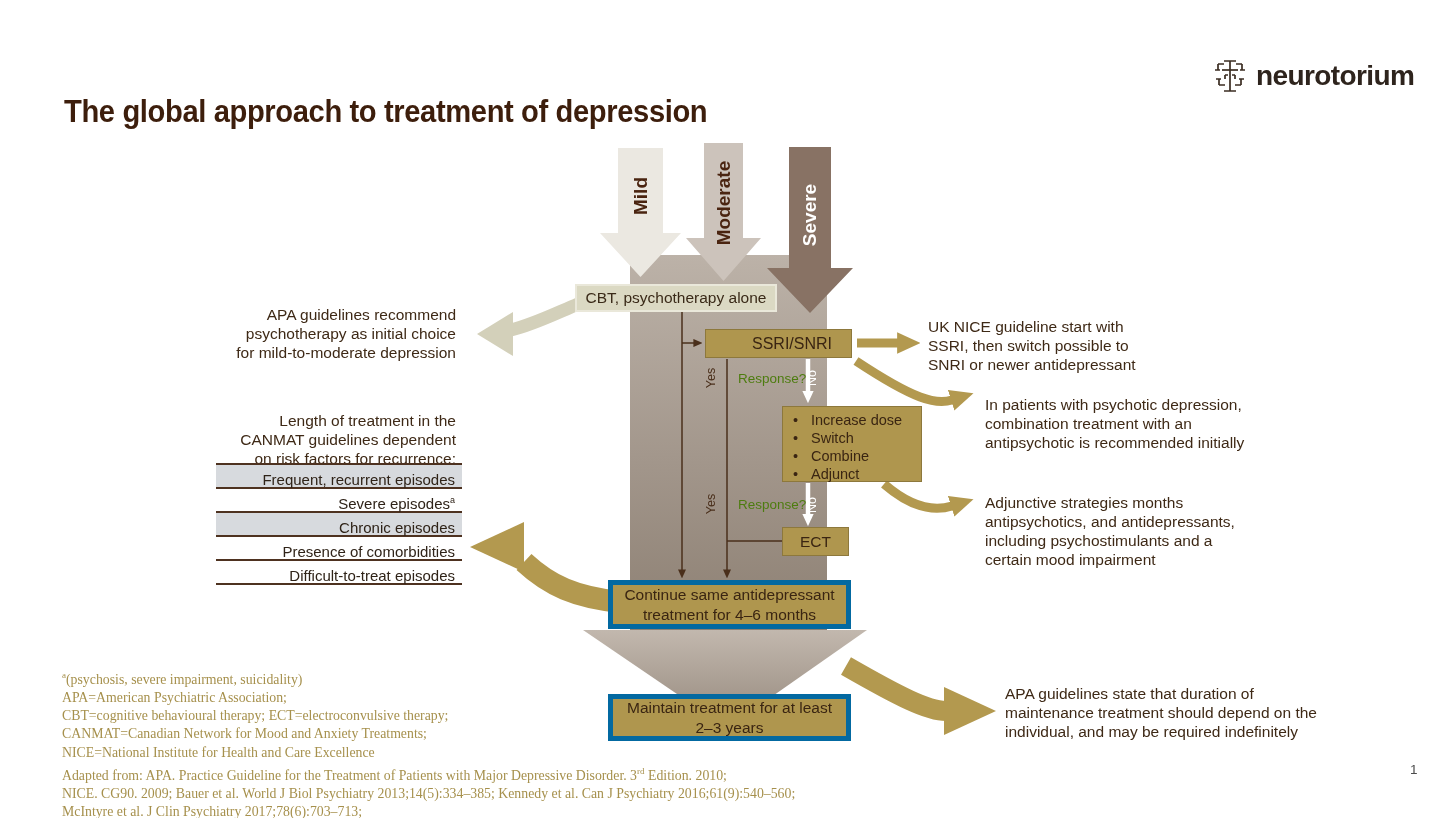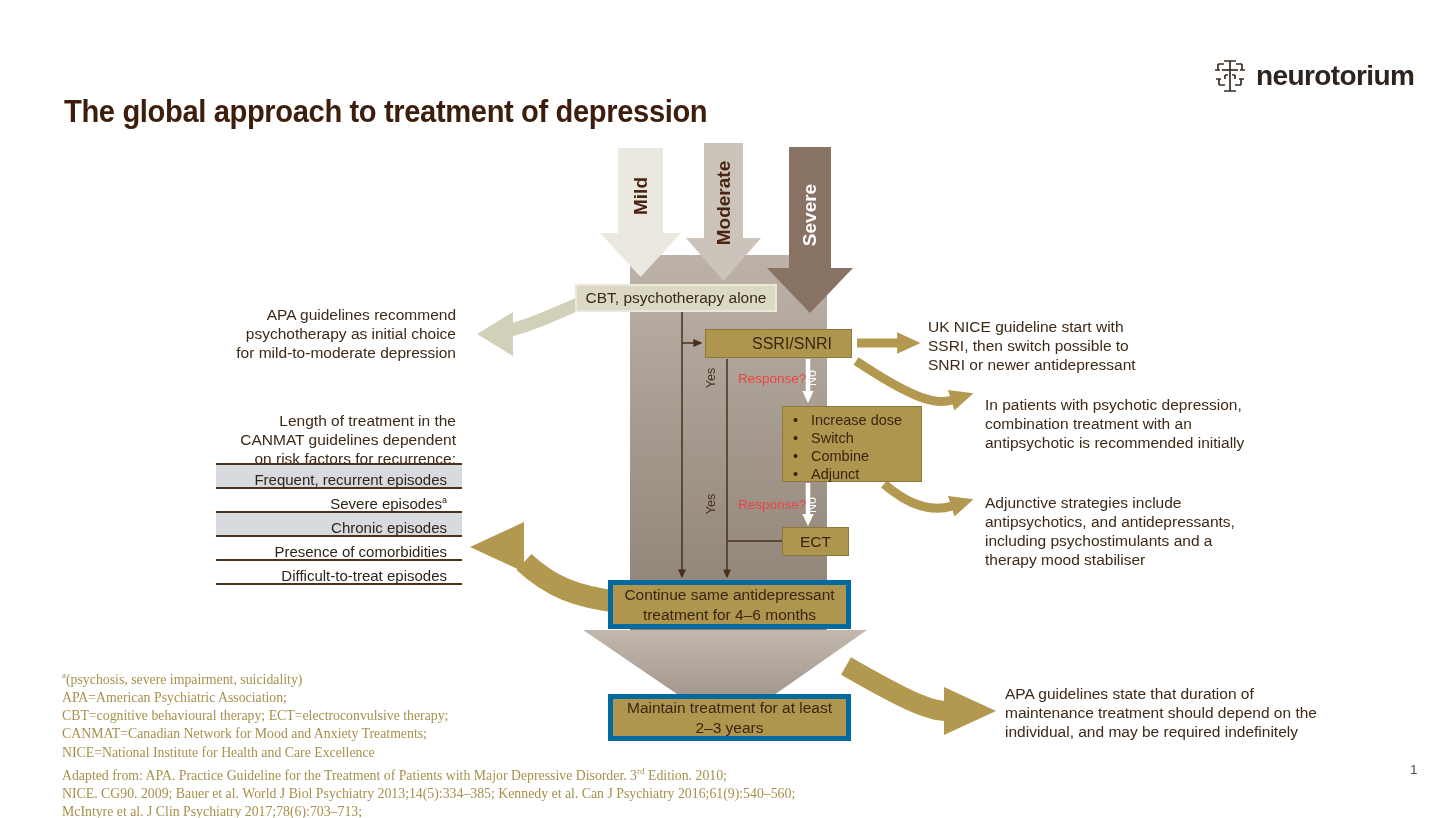--- a/index.html
+++ b/index.html
@@ -50,30 +50,30 @@
   .opt-row .bullet { display:inline-block; width:18px; }
   .box-ect { left:782px; top:527px; width:67px; height:29px; font-size:15.5px; }
   .box-wide { left:608px; top:580px; width:243px; height:49px; font-size:15.5px;
               line-height:20px; background:#AF964E; border:5px solid #0369a1; flex-direction:column; }
   .box-maintain { top:652px; height:47px;margin-top:42px; }
 
   
   .vlabel { position:absolute; white-space:nowrap; transform:translate(-50%,-50%) rotate(-90deg);
             font-size:12.5px; color:#4A2F1B; }
   .vlabel.white { color:#ffffff; }
-  .hlabel { position:absolute; font-size:13.5px; color:#ef4444; white-space:nowrap; }
+  .hlabel { position:absolute; font-size:13.5px; color:#4d7c0f; white-space:nowrap; }
 
   
   .note { position:absolute; font-size:15.5px; color:#3E2916; line-height:19px; }
   .note.right { text-align:right; }
   .note-apa { left:190px; top:305px; width:266px; }
   .note-canmat { left:190px; top:411px; width:266px; }
 
   .risk-table { position:absolute; left:216px; top:463px; width:246px; border-top:2px solid #4E3220; }
-  .risk-row { height:24px; line-height:22px; text-align:right; padding-right:15px; font-size:15px;
+  .risk-row { height:24px; line-height:22px; text-align:right; padding-right:7px; font-size:15px;
               color:#2F2318; border-bottom:2px solid #4E3220; background:#ffffff; }
   .risk-row.alt { background:#D7DADE; }
   .risk-row sup { font-size:9px; }
 
   
   .note-nice { left:928px; top:317px; }
   .note-psy  { left:985px; top:395px; }
   .note-adj  { left:985px; top:493px; }
   .note-main { left:1005px; top:684px; }
 
@@ -200,24 +200,24 @@
     <div>UK NICE guideline start with</div>
     <div>SSRI, then switch possible to</div>
     <div>SNRI or newer antidepressant</div>
   </div>
   <div class="note note-psy">
     <div>In patients with psychotic depression,</div>
     <div>combination treatment with an</div>
     <div>antipsychotic is recommended initially</div>
   </div>
   <div class="note note-adj">
-    <div>Adjunctive strategies include</div>
+    <div>Adjunctive strategies months</div>
     <div>antipsychotics, and antidepressants,</div>
     <div>including psychostimulants and a</div>
-    <div>therapy mood stabiliser</div>
+    <div>certain mood impairment</div>
   </div>
   <div class="note note-main">
     <div>APA guidelines state that duration of</div>
     <div>maintenance treatment should depend on the</div>
     <div>individual, and may be required indefinitely</div>
   </div>
 
   <div class="footnotes">
     <div><sup>a</sup><span>(psychosis, severe impairment, suicidality)</span></div>
     <div>APA=American Psychiatric Association;</div>

